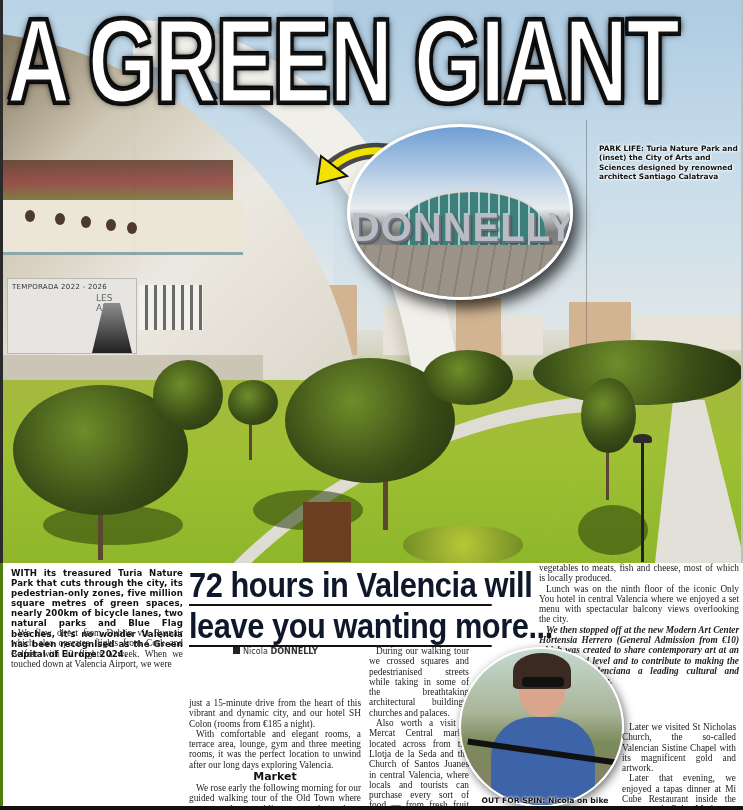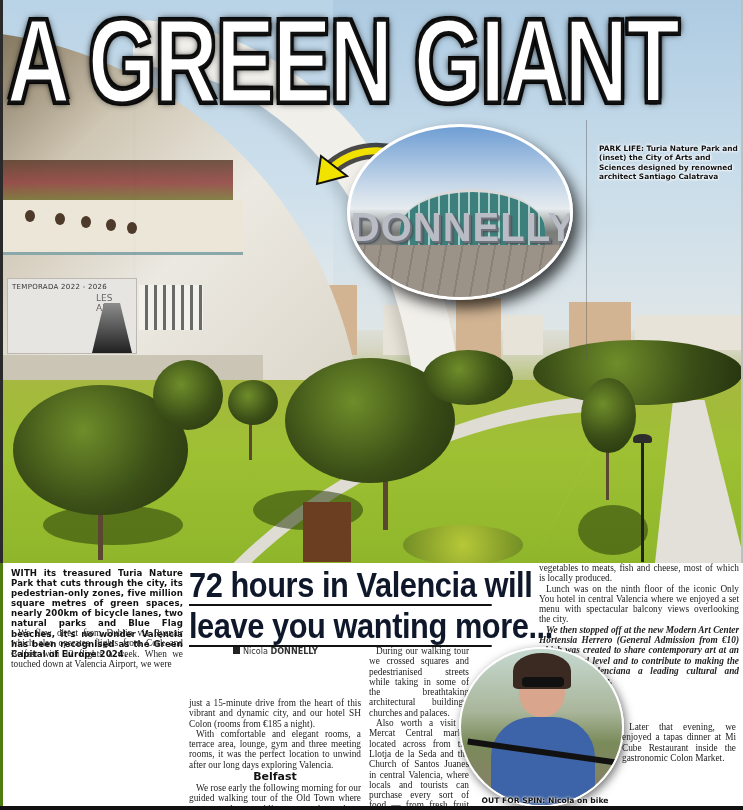--- a/index.html
+++ b/index.html
@@ -235,21 +235,21 @@
   </div>
 
   <div class="byline">
     <span class="sq"></span><span>Nicola</span>
     <span class="surname">DONNELLY</span>
   </div>
 
   <div class="col2 body-text">
     <p style="text-indent:0">just a 15-minute drive from the heart of this vibrant and dynamic city, and our hotel SH Colon (rooms from €185 a night).</p>
     <p>With comfortable and elegant rooms, a terrace area, lounge, gym and three meeting rooms, it was the perfect location to unwind after our long days exploring Valencia.</p>
-    <div class="subhead">Belfast</div>
+    <div class="subhead">Market</div>
     <p>We rose early the following morning for our guided walking tour of the Old Town where we saw how public spaces have been transformed to promote sustainable mobility and an active, environmentally friendly lifestyle.</p>
   </div>
 
   <div class="col3 body-text">
     <p>During our walking tour we crossed squares and pedestrianised streets while taking in some of the breathtaking architectural buildings, churches and palaces.</p>
     <p>Also worth a visit is Mercat Central market located across from the Llotja de la Seda and the Church of Santos Juanes in central Valencia, where locals and tourists can purchase every sort of food — from fresh fruit and</p>
   </div>
 
   <div class="col4 body-text">
     <p style="text-indent:0">vegetables to meats, fish and cheese, most of which is locally produced.</p>
@@ -261,17 +261,18 @@
 <div class="portrait">
   <div class="top"></div>
   <div class="face"></div>
   <div class="hair"></div>
   <div class="glasses"></div>
   <div class="handlebar"></div>
 </div>
 <div class="caption-spin">OUT FOR SPIN: Nicola on bike ride in Valencia</div>
 
 <div class="col4b body-text" style="position:absolute;left:622px;top:722px;width:114px">
+  <p>Later we visited St Nicholas Church, the so-called Valencian Sistine Chapel with its magnificent gold and artwork.</p>
   <p>Later that evening, we enjoyed a tapas dinner at Mi Cube Restaurant inside the gastronomic Colon Market.</p>
 
 </div>
 
 <div class="bottom-rule"></div>
 
 </body></html>

